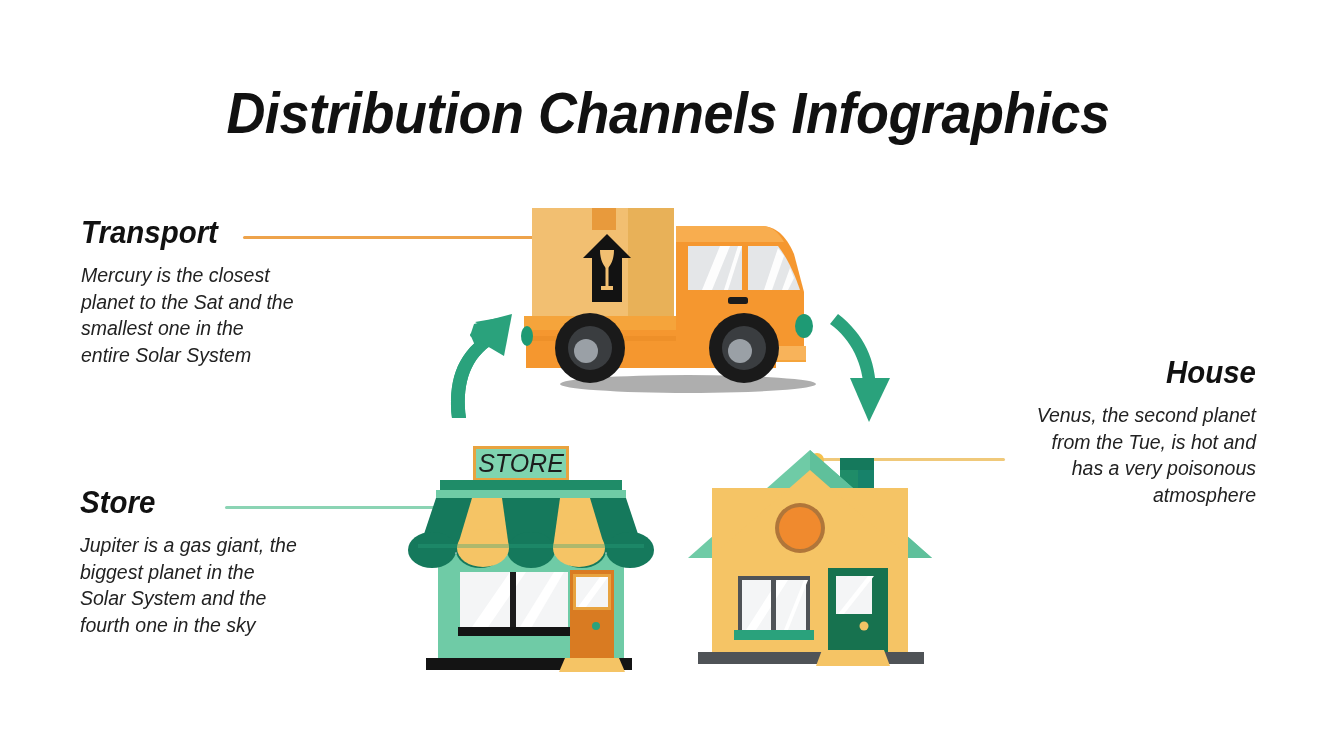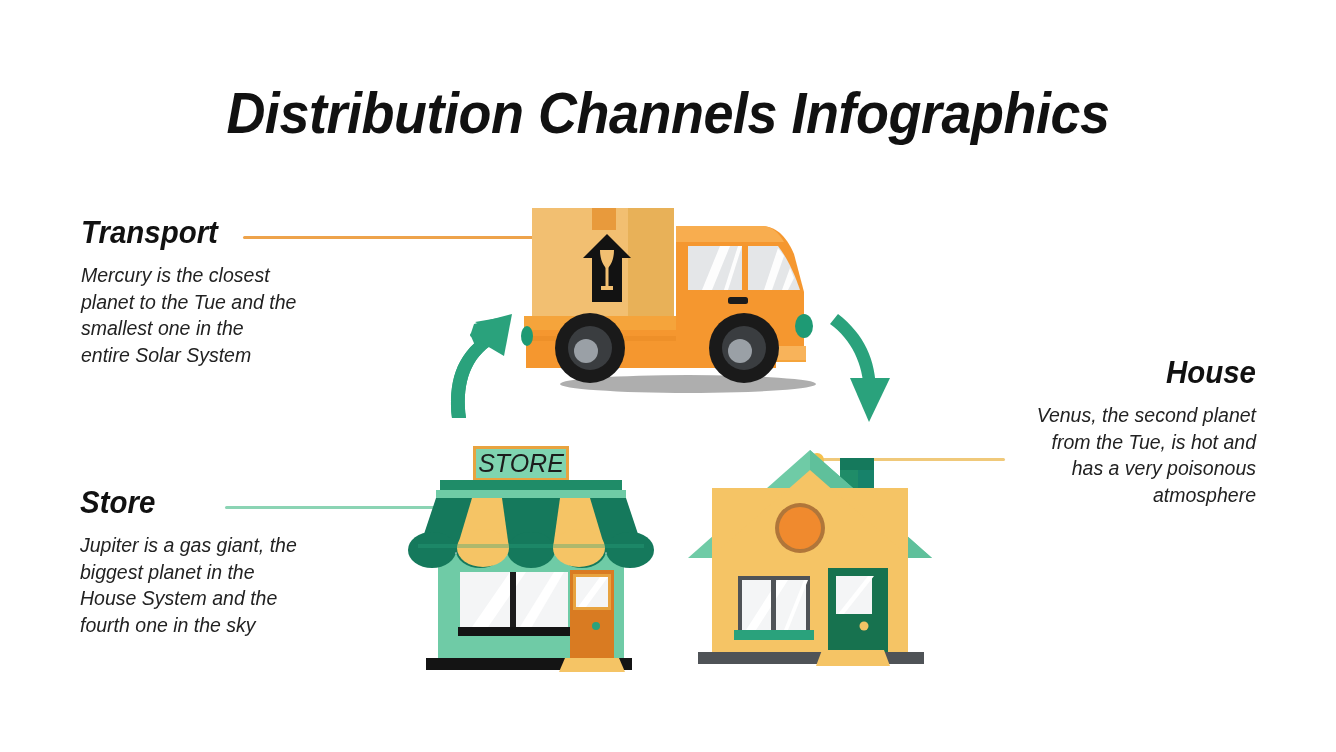--- a/index.html
+++ b/index.html
@@ -109,30 +109,30 @@
   <div class="connector" id="conn-store">
     <span class="dot"></span>
   </div>
   <div class="connector" id="conn-house">
     <span class="dot"></span>
   </div>
 
   <div class="block left" id="block-transport">
     <div class="heading">Transport</div>
     <p class="body">Mercury is the closest
-planet to the Tue and the
+planet to the Sat and the
 smallest one in the
 entire Solar System</p>
   </div>
 
   <div class="block left" id="block-store">
     <div class="heading">Store</div>
     <p class="body">Jupiter is a gas giant, the
 biggest planet in the
-House System and the
+Solar System and the
 fourth one in the sky</p>
   </div>
 
   <div class="block right" id="block-house">
     <div class="heading">House</div>
     <p class="body">Venus, the second planet
 from the Tue, is hot and
 has a very poisonous
 atmosphere</p>
   </div>

